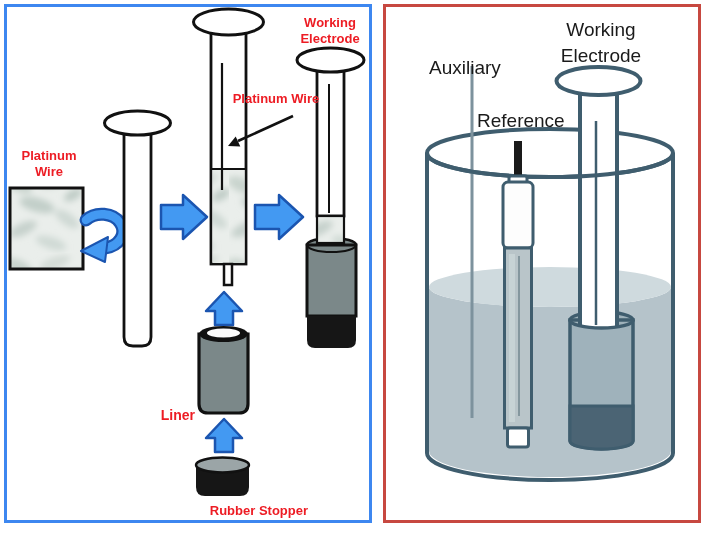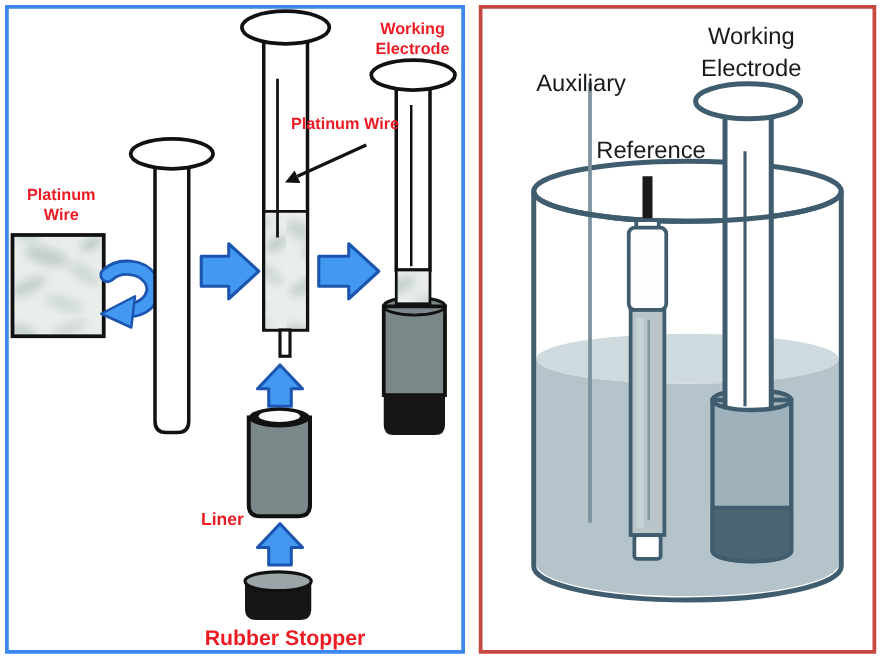--- a/index.html
+++ b/index.html
@@ -96,21 +96,21 @@
       <g>
         <path d="M189,458 L189,480 Q189,489 198,489 L233,489 Q242,489 242,480 L242,458 Z" fill="var(--stopper-black)"></path>
         <ellipse cx="215.5" cy="458" rx="26.5" ry="7.5" fill="var(--stopper-top)" stroke="var(--ink)" stroke-width="2.5"></ellipse>
       </g>
     </svg>
 
     <div class="lbl red-lbl" style="left:0px;top:141px;width:84px;">Platinum Wire</div>
     <div class="lbl red-lbl" style="left:219px;top:84px;width:100px;">Platinum Wire</div>
     <div class="lbl red-lbl" style="left:273px;top:8px;width:100px;">Working Electrode</div>
     <div class="lbl red-lbl nowrap" style="left:132px;top:356px;width:56px;text-align:right;font-size:14px;margin-top:44px;">Liner</div>
-    <div class="lbl red-lbl nowrap" style="left:141px;top:496px;width:160px;font-size:17px;">Rubber Stopper</div>
+    <div class="lbl red-lbl nowrap" style="left:141px;top:496px;width:160px;font-size:13px;text-align:right;">Rubber Stopper</div>
   </div>
 
   <div id="right-panel" class="panel">
     <svg width="312" height="512" viewBox="0 0 312 512">
 
       <g>
         <path d="M43,280 A121,20 0 0 0 285,280 L285,444 A121,26 0 0 1 43,444 Z" fill="var(--solution-body)"></path>
         <ellipse cx="164" cy="280" rx="121" ry="20" fill="var(--solution-surface)"></ellipse>
       </g>
 

